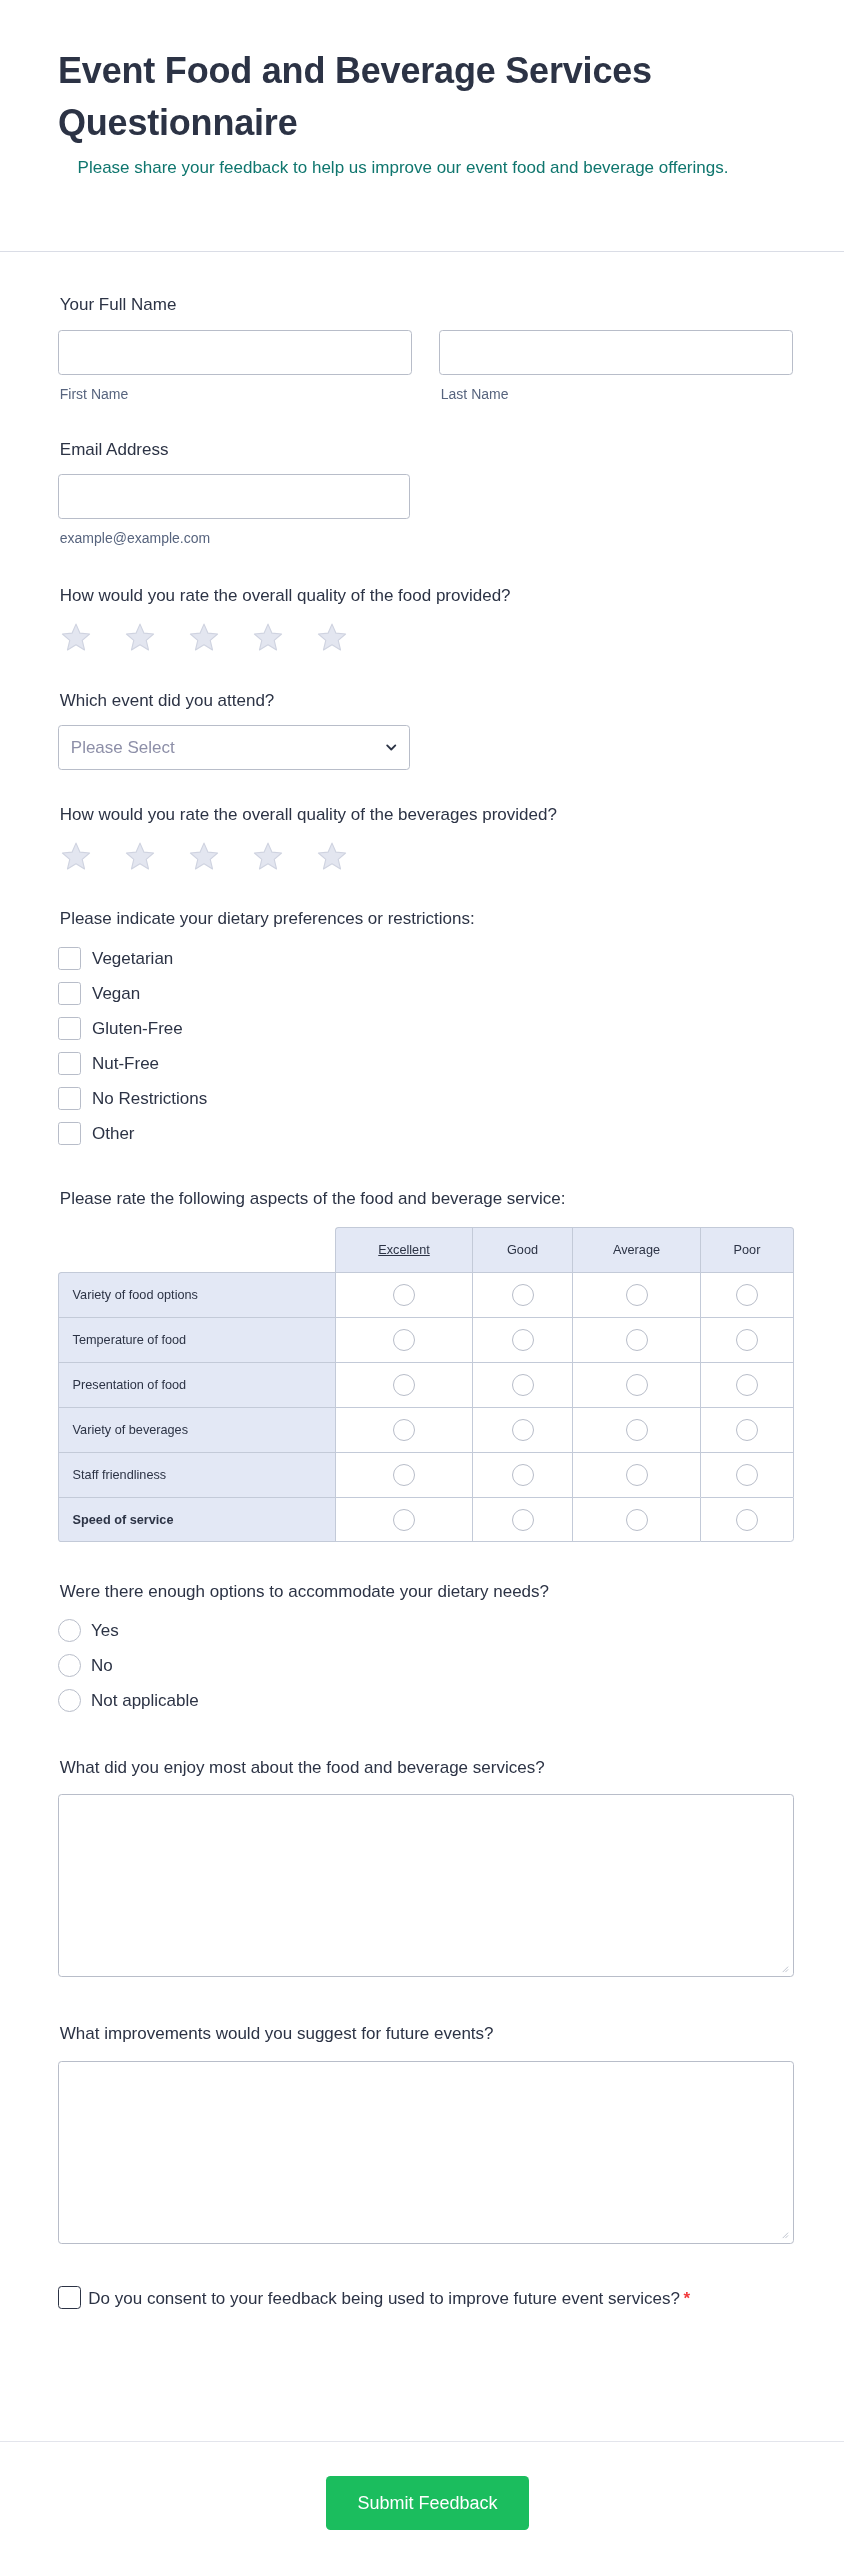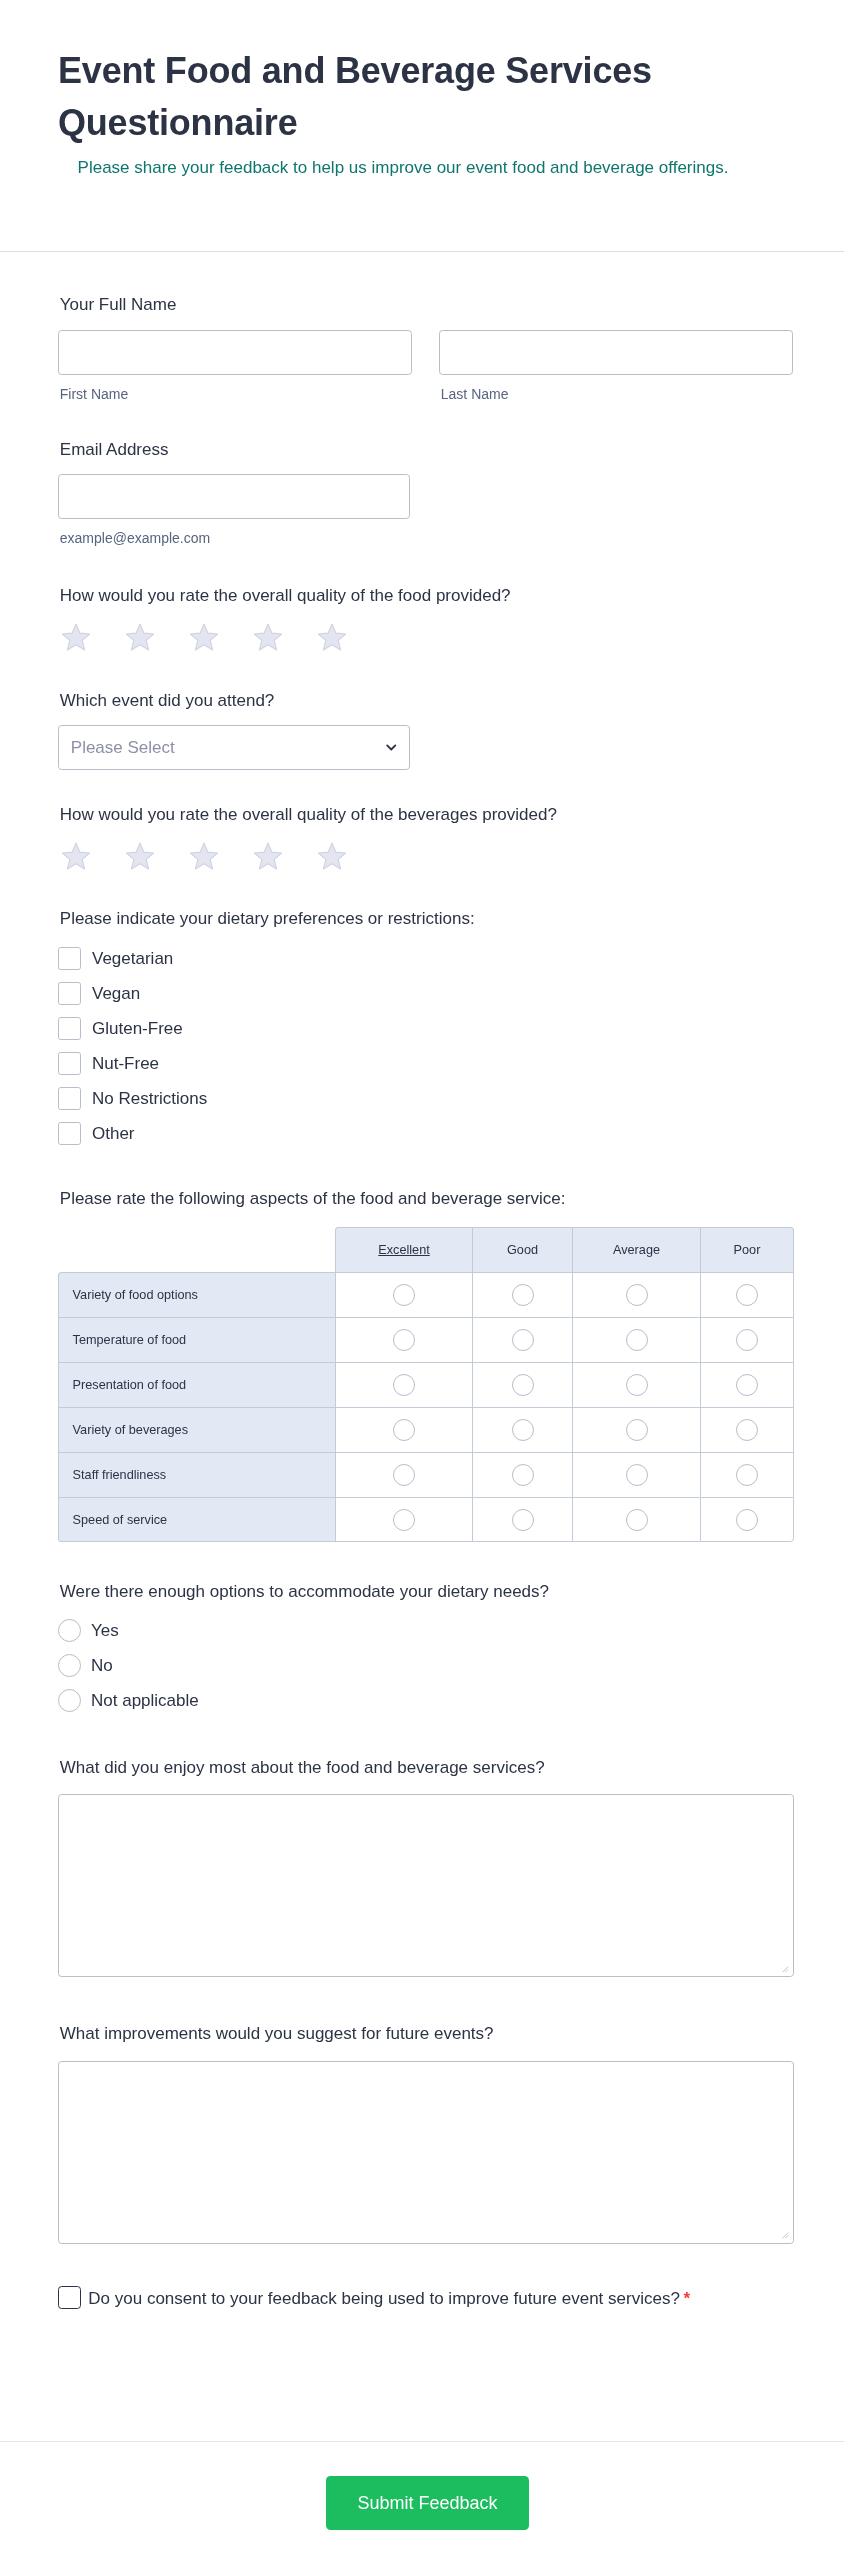--- a/index.html
+++ b/index.html
@@ -37,21 +37,21 @@
   .matrix { margin-top: 18px; width: 736px; border-collapse: separate; border-spacing: 0; }
   .matrix th, .matrix td { height: 45px; font-size: 12.7px; text-align: center; }
   .matrix .corner { background: transparent; border: none; width: 277px; }
   .matrix th.colh { background: #e3e8f5; border-top: 0.9px solid #c3cad8; border-left: 0.9px solid #c3cad8; color: #2c3345; font-weight: normal; }
   .matrix th.colh:last-child { border-right: 0.9px solid #c3cad8; border-top-right-radius: 3.6px; }
   .matrix th.colh.first { border-top-left-radius: 3.6px; text-decoration: underline; }
   .matrix td.rowh { background: #e3e8f5; text-align: left; padding-left: 13.6px; border-top: 0.9px solid #c3cad8; border-left: 0.9px solid #c3cad8; color: #2c3345; }
   .matrix tr.first-row td.rowh { border-top-left-radius: 3.6px; }
   .matrix td.cell { border-top: 0.9px solid #c3cad8; border-left: 0.9px solid #c3cad8; background: #fff; }
   .matrix td.cell.last { border-right: 0.9px solid #c3cad8; }
-  .matrix tr.last-row td { border-bottom: 0.9px solid #c3cad8; }
+  .matrix tr.last-row td { border-bottom: 0.9px solid #c3cad8; font-weight: bold; }
   .matrix tr.last-row td.rowh { border-bottom-left-radius: 3.6px; }
   .matrix tr.last-row td.cell.last { border-bottom-right-radius: 3.6px; }
   .mradio { display: inline-block; width: 22px; height: 22px; border: 1.4px solid #b8bdc9; border-radius: 50%; vertical-align: middle; }
 
   .radios { margin-top: 11px; }
   .radio-item { display: flex; align-items: center; height: 35px; }
   .rcircle { width: 23px; height: 23px; border: 1.4px solid #b8bdc9; border-radius: 50%; margin-right: 10px; background: #fff; }
   .radio-text { font-size: 17px; color: #2c3345; }
 
   .textarea { position: relative; width: 736px; height: 183px; border: 0.9px solid #b8bdc9; border-radius: 3.6px; margin-top: 16.3px; background: #fff; }

